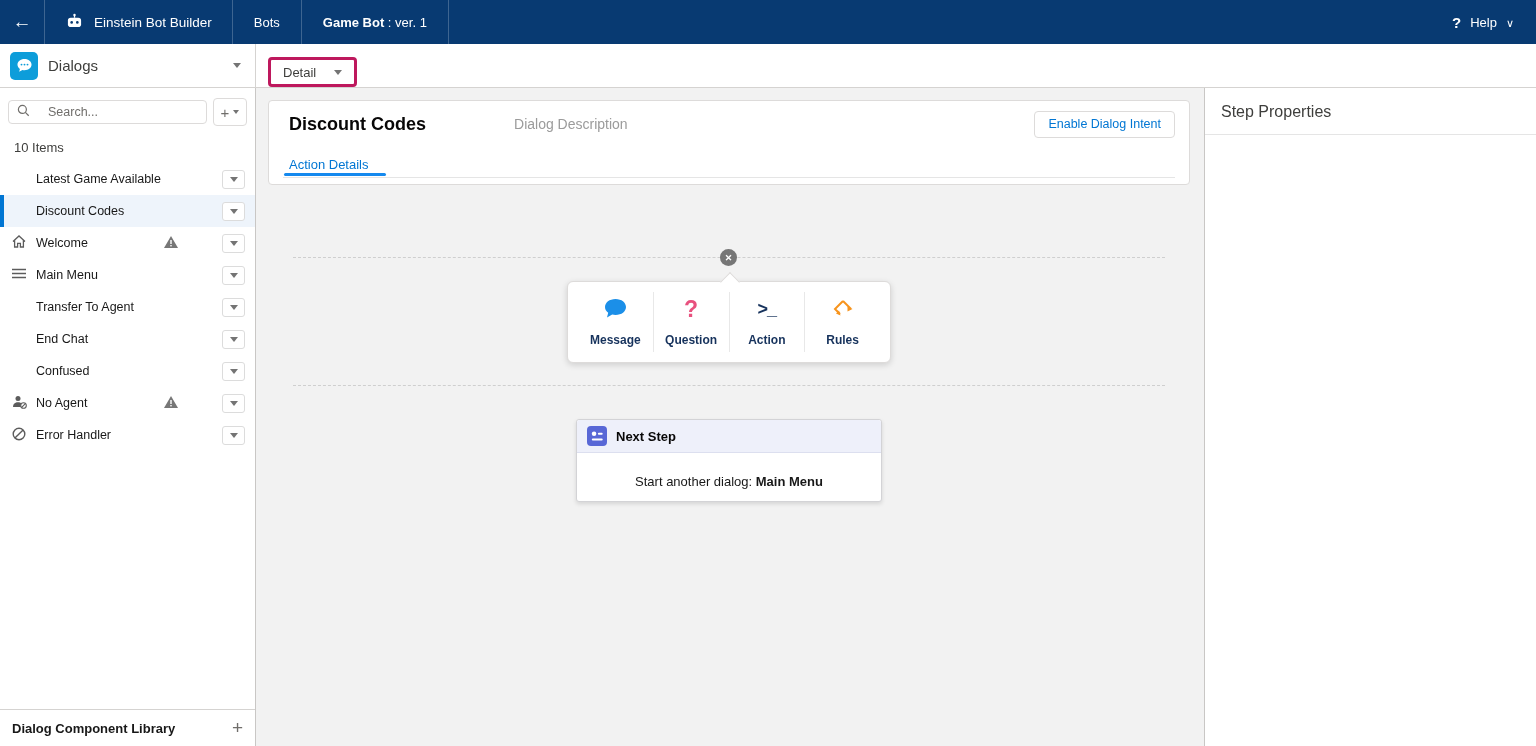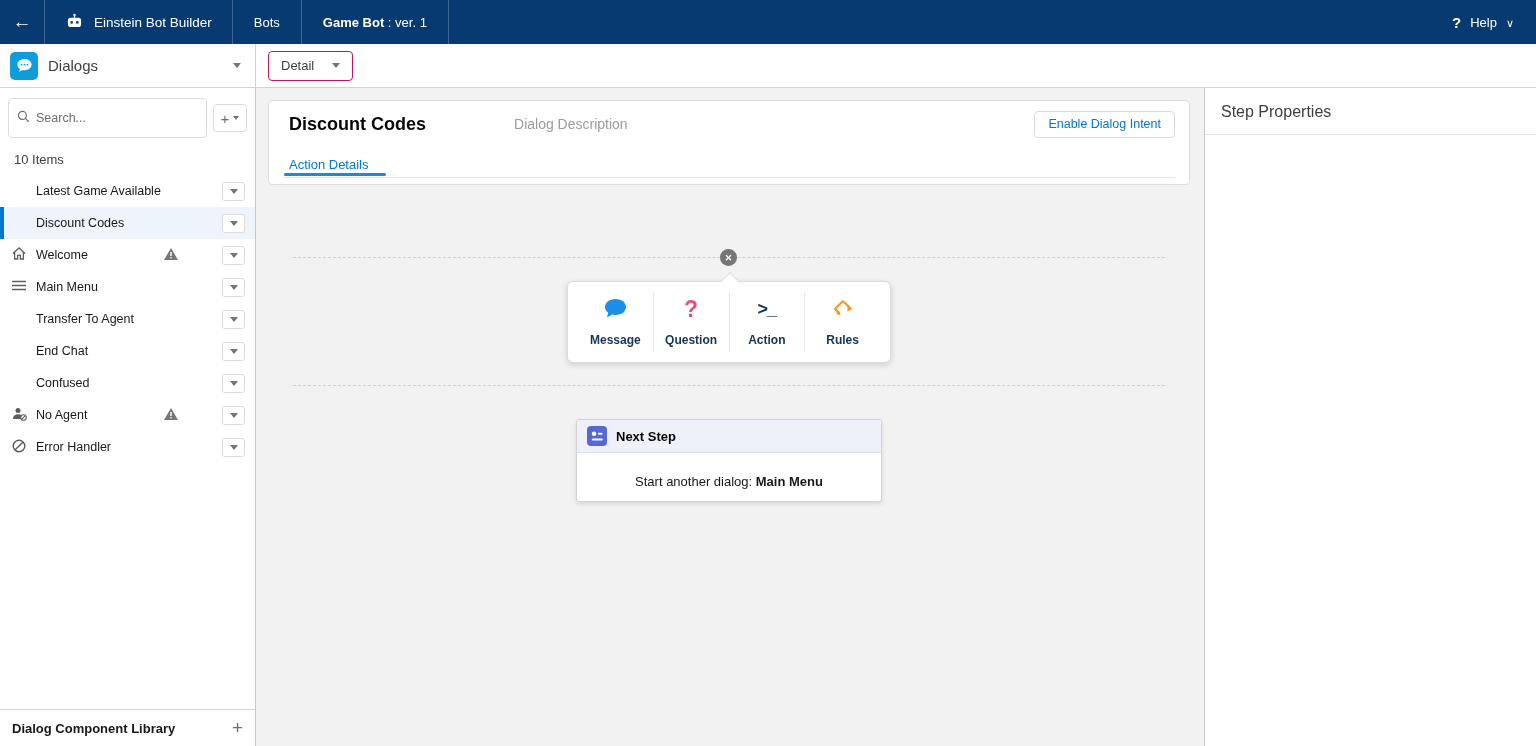--- a/index.html
+++ b/index.html
@@ -10,41 +10,41 @@
   .topbar .vdiv { width:1px; background:rgba(255,255,255,.22); }
   .back-btn { width:44px; display:flex; align-items:center; justify-content:center; font-size:19px; cursor:pointer; }
   .app-sec { display:flex; align-items:center; gap:10px; padding:0 20px; font-size:13.5px; }
   .nav-tab { display:flex; align-items:center; padding:0 21px; font-size:13px; cursor:pointer; }
   .nav-tab b { font-weight:bold; }
   .top-right { margin-left:auto; display:flex; align-items:center; gap:9px; padding-right:22px; font-size:13px; }
   .help-q { font-size:15px; font-weight:bold; }
   .help-caret { font-size:11px; margin-top:2px; }
 
   
-  .toolbar { height:44px; background:#fff; border-bottom:1px solid #d5d3d1; display:flex; align-items:center; }
+  .toolbar { height:44px; background:#fff; border-bottom:1px solid #d5d3d1; display:flex; align-items:flex-end; }
   .tool-left { width:256px; height:100%; border-right:1px solid #d5d3d1; display:flex; align-items:center; padding:0 14px 0 10px; }
   .dialogs-icon { width:28px; height:28px; border-radius:5px; background:#0d9dda; display:flex; align-items:center; justify-content:center; margin-right:10px; }
   .panel-title { font-size:15px; color:#3e3e3c; }
   .caret-down { width:0; height:0; border-left:4.5px solid transparent; border-right:4.5px solid transparent; border-top:5.5px solid #747474; }
   .tool-left .caret-down { margin-left:auto; }
-  .detail-btn { margin-left:12px; height:30px; background:#fff; border:1px solid #be185d; border-radius:4px; display:flex; align-items:center; gap:18px; padding:0 12px; font-size:13px; color:#3e3e3c; cursor:pointer; }
+  .detail-btn { margin-left:12px; height:30px; background:#fff; border:3px solid #be185d; border-radius:4px; display:flex; align-items:center; gap:18px; padding:0 12px; font-size:13px; color:#3e3e3c; cursor:pointer; }
   .tool-right { margin-left:auto; display:flex; align-items:center; gap:8px; padding-right:12px; }
   .saved-status { font-size:12px; color:#706e6b; margin-right:10px; }
   .btn { height:30px; border-radius:4px; font-size:13px; padding:0 15px; display:flex; align-items:center; gap:7px; cursor:pointer; font-family:inherit; }
   .btn.ghost { background:#fff; border:1px solid #c9c7c5; color:#0176d3; }
   .btn.primary { background:#0176d3; border:1px solid #0176d3; color:#fff; }
   .caret-blue { width:0; height:0; border-left:4.5px solid transparent; border-right:4.5px solid transparent; border-top:5.5px solid #0176d3; }
 
   
   .body { display:flex; height:658px; }
 
   
   .sidebar { width:256px; background:#fff; border-right:1px solid #c9c7c5; display:flex; flex-direction:column; }
   .search-row { display:flex; align-items:center; gap:6px; padding:10px 8px 4px 8px; }
-  .search-box { flex:1; height:40px; border:1px solid #dddbda; border-radius:4px; display:flex; align-items:center; padding:8px 8px; gap:6px; background:#fff; }
+  .search-box { flex:1; height:24px; border:1px solid #dddbda; border-radius:4px; display:flex; align-items:center; padding:8px 8px; gap:18px; background:#fff; }
   .search-box input { border:none; outline:none; font-size:12.5px; width:100%; font-family:inherit; color:#3e3e3c; }
   .search-box input::placeholder { color:#706e6b; }
   .add-btn { width:34px; height:28px; border:1px solid #dddbda; border-radius:4px; background:#fff; display:flex; align-items:center; justify-content:center; gap:4px; cursor:pointer; color:#706e6b; font-size:15px; }
   .add-btn .caret-down { border-top-width:4.5px; border-left-width:3.5px; border-right-width:3.5px; }
   .item-count { font-size:13px; color:#3e3e3c; padding:10px 14px 8px 14px; }
   .dlist { flex:1; overflow:hidden; }
   .row { height:32px; display:flex; align-items:center; padding:0 10px 0 12px; font-size:12.5px; color:#181818; cursor:pointer; position:relative; }
   .row .gutter { width:24px; display:flex; align-items:center; }
   .row.selected { background:#eef4fb; }
   .row.selected::before { content:""; position:absolute; left:0; top:0; bottom:0; width:4px; background:#0176d3; }

